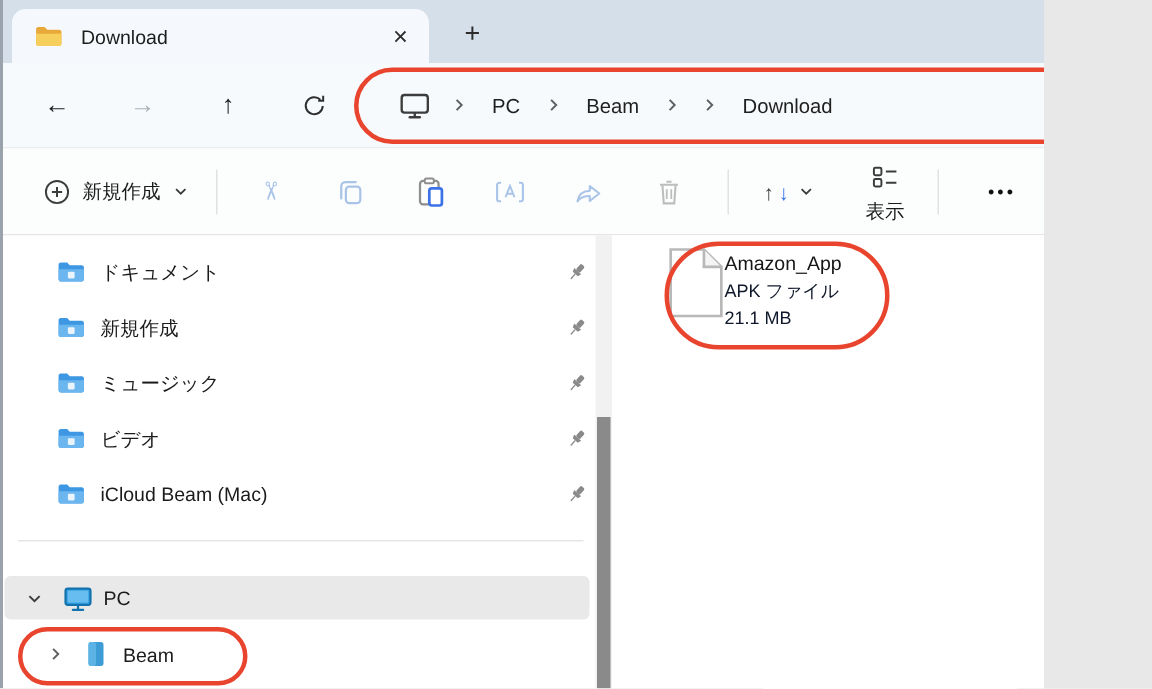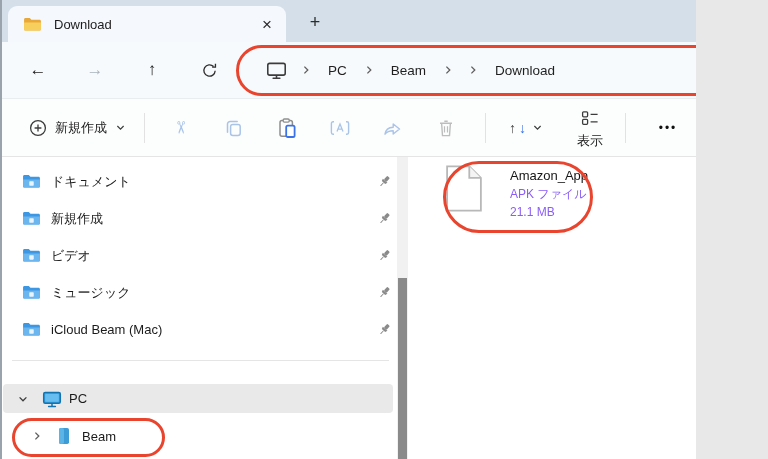--- a/index.html
+++ b/index.html
@@ -56,45 +56,45 @@
   .tb-group{ display:flex; align-items:center; gap:6px; font-size:13px; color:#1b1b1b; padding:0 10px; height:36px; }
   .tb-group + .tb-group{ margin-left:14px;flex-direction:column; }
   .sort-up{ color:#3c3c3c; font-size:14px; }
   .sort-down{ color:#3b72e8; font-size:14px; margin-left:-3px; }
   .tb-more{ width:40px; height:36px; display:flex; align-items:center; justify-content:center;
             font-size:12px; letter-spacing:2px; color:#111; margin-left:10px; }
 
   
   .body{ position:absolute; top:157px; left:0; right:0; bottom:0; display:flex; background:#fff; }
   .sidebar{ width:397px; position:relative; padding-top:6px; }
-  .side-item{ height:37px; display:flex; align-items:center; padding:0 5px 0 22px; font-size:13px; color:#1b1b1b; }
+  .side-item{ height:37px; display:flex; align-items:center; padding:0 5px 0 38px; font-size:13px; color:#1b1b1b; }
   .side-item .lbl{ margin-left:10px; }
   .side-item .pin{ margin-left:auto; }
   .side-divider{ height:1px; background:#e5e5e5; margin:12px 8px 0 12px; }
   .pc-row{
     margin:23px 4px 0 3px; height:29px; background:#e9e9e9; border-radius:4px;
     display:flex; align-items:center; padding-left:14px; font-size:13px; color:#1b1b1b;
   }
   .pc-row .lbl{ margin-left:7px; }
   .pc-row .mon{ margin-left:13px; }
   .beam-row{
     margin:8px 4px 0 3px; height:30px; display:flex; align-items:center;
     padding-left:28px; font-size:13px; color:#1b1b1b;
   }
   .beam-row .phone{ margin-left:15px; }
   .beam-row .lbl{ margin-left:12px; }
 
   .scrollbar{ width:11px; position:relative; background:#f1f1f1; }
   .scroll-thumb{ position:absolute; left:1px; top:121px; width:9px; height:181px; background:#8a8a8a; }
 
   .main{ flex:1; position:relative; background:#fff; }
-  .file-tile{ position:absolute; left:37px; top:7px; display:flex; align-items:flex-start; gap:27px; }
+  .file-tile{ position:absolute; left:37px; top:7px; display:flex; align-items:flex-start; gap:0; }
   .file-meta{ display:flex; flex-direction:column; padding-top:3px; }
   .file-name{ font-size:13px; color:#161616; line-height:18px; }
-  .file-sub{ font-size:12px; color:#8b5cf6; line-height:18px; }
+  .file-sub{ font-size:12px; color:#0f172a; line-height:18px; }
 
   
   .annotation{ position:absolute; border:3px solid #e8442e; pointer-events:none; z-index:30; }
   .anno-breadcrumb{ left:236px; top:45px; width:490px; height:51px; border-radius:26px; }
   .anno-file{ left:443px; top:161px; width:150px; height:72px; border-radius:36px; }
   .anno-beam{ left:12px; top:418px; width:153px; height:39px; border-radius:20px; }
 
   svg{ display:block; }
 </style>
 </head>
@@ -350,34 +350,34 @@
               <use href="#sym-pin"></use>
             </svg>
           </span>
       </div>
       <div class="side-item">
         <span>
             <svg width="19" height="15">
               <use href="#sym-folder-blue"></use>
             </svg>
           </span>
-        <span class="lbl">ビデオ</span>
+        <span class="lbl">ミュージック</span>
         <span class="pin">
             <svg width="15" height="15">
               <use href="#sym-pin"></use>
             </svg>
           </span>
       </div>
       <div class="side-item">
         <span>
             <svg width="19" height="15">
               <use href="#sym-folder-blue"></use>
             </svg>
           </span>
-        <span class="lbl">ミュージック</span>
+        <span class="lbl">ビデオ</span>
         <span class="pin">
             <svg width="15" height="15">
               <use href="#sym-pin"></use>
             </svg>
           </span>
       </div>
       <div class="side-item">
         <span>
             <svg width="19" height="15">
               <use href="#sym-folder-blue"></use>

